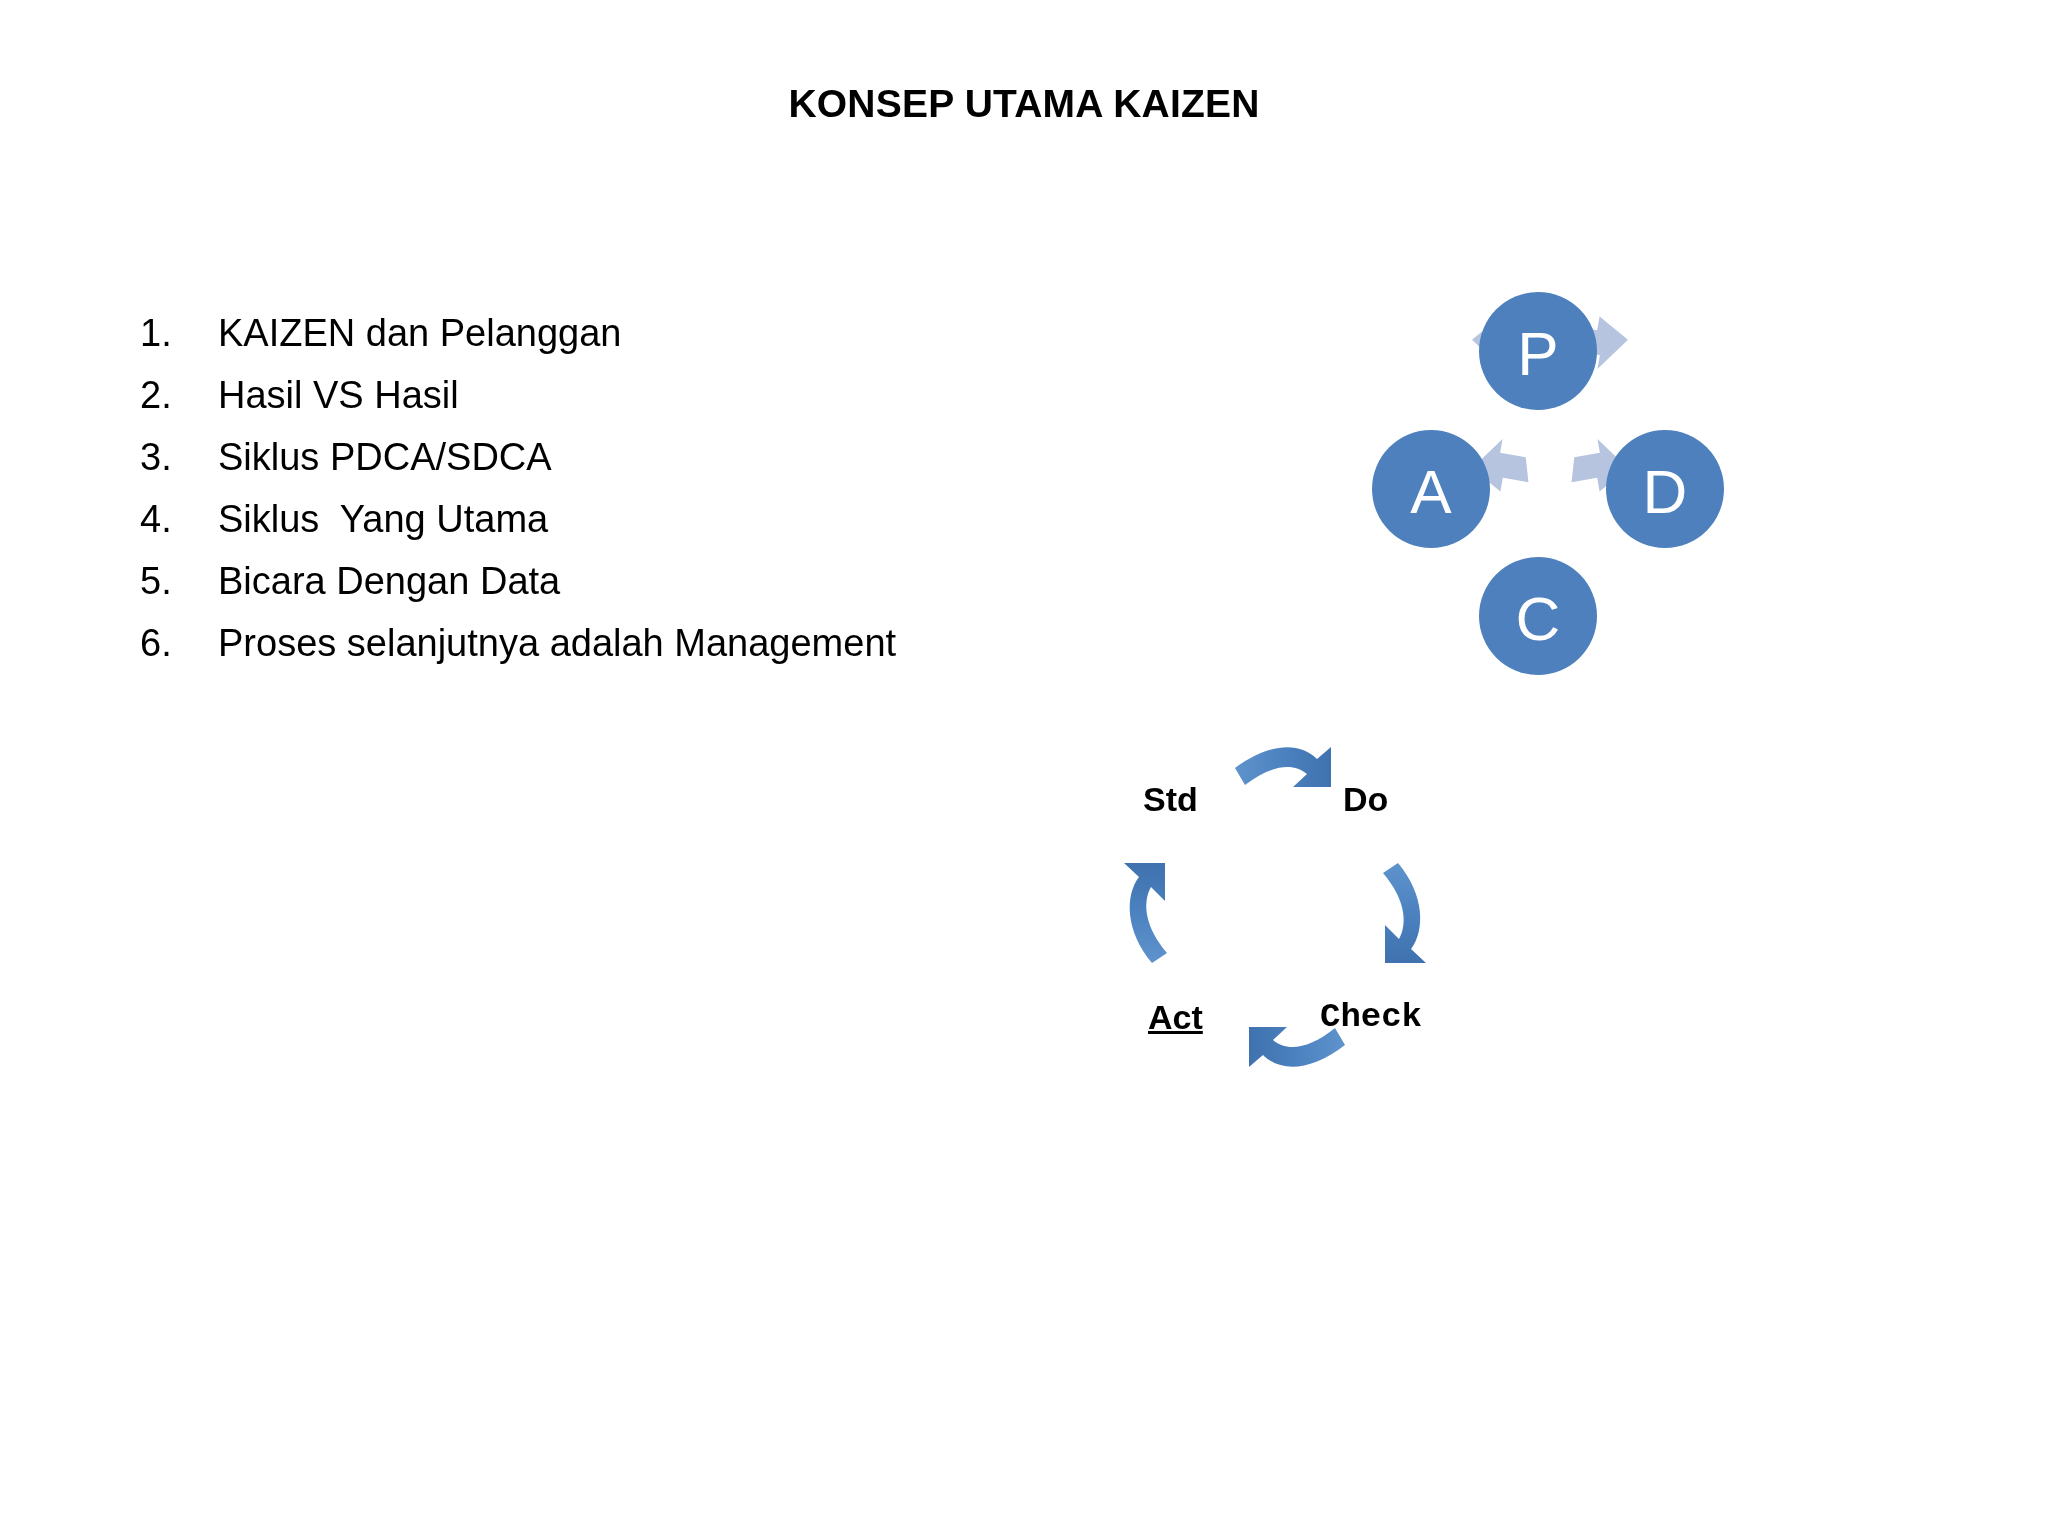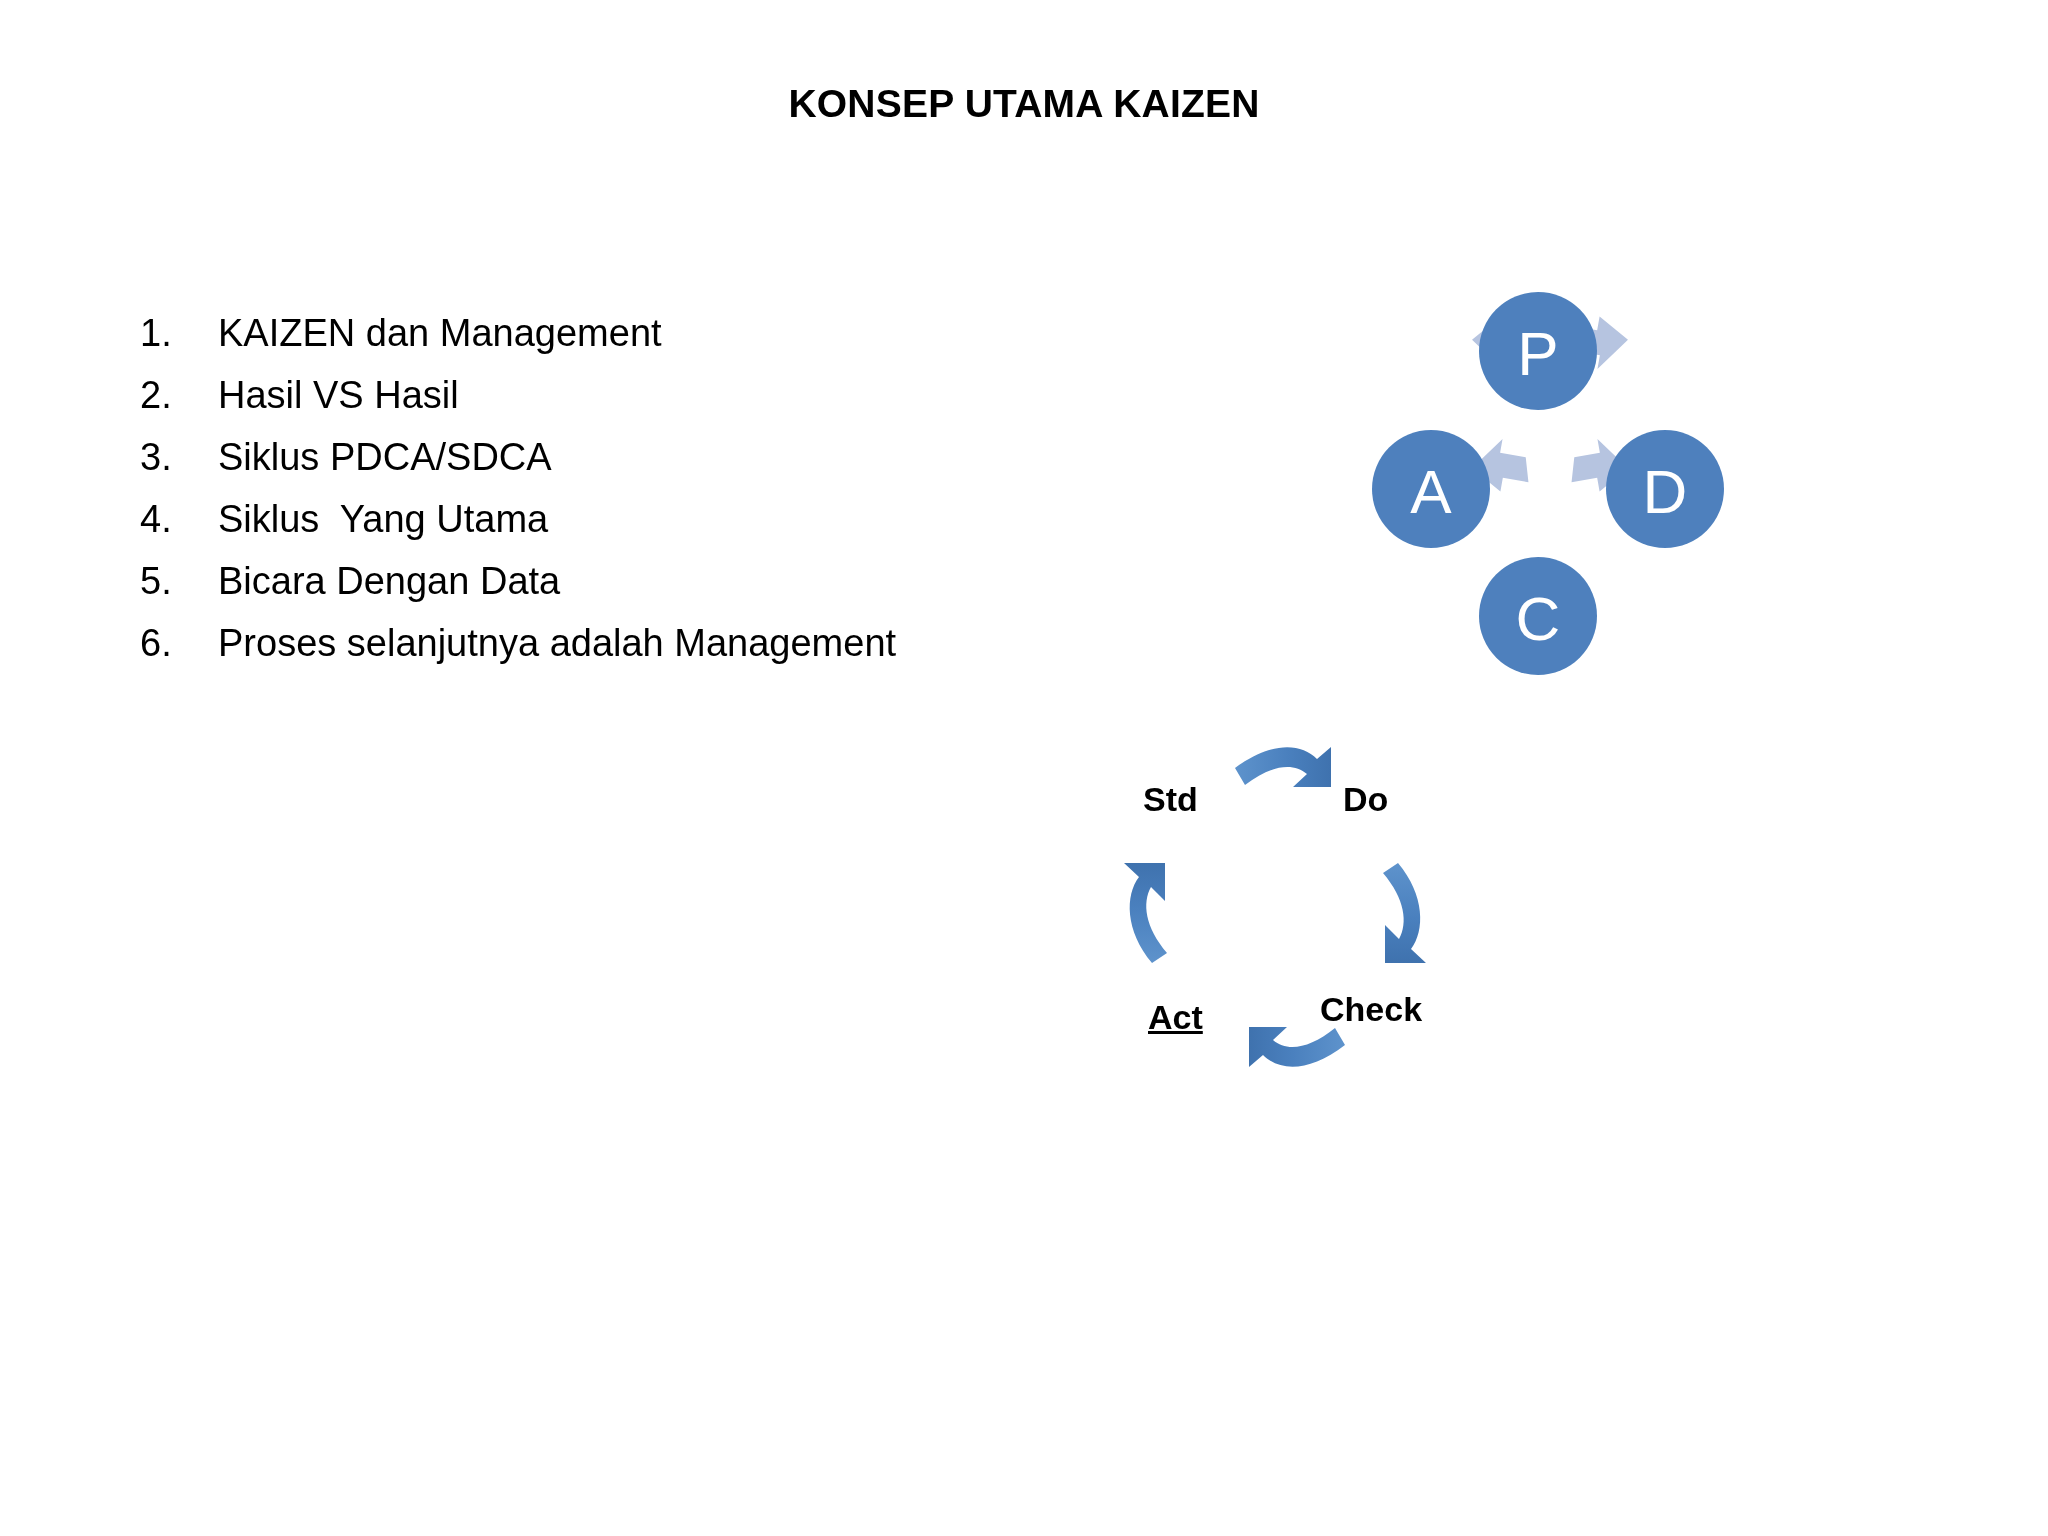--- a/index.html
+++ b/index.html
@@ -103,34 +103,34 @@
     position: absolute;
     font-size: 34px;
     font-weight: bold;
     color: #000000;
     font-family: "Liberation Sans", sans-serif;
     white-space: nowrap;
   }
   #sdca-label-std { left: 48px;  top: 45px; }
   #sdca-label-do  { left: 248px; top: 45px; }
   #sdca-label-act { left: 53px;  top: 263px; text-decoration: underline; }
-  #sdca-label-check { left: 225px; top: 255px; }
+  #sdca-label-check { left: 225px; top: 263px; font-family: Liberation Mono, monospace; }
 </style>
 </head>
 <body>
 
 <div id="slide">
 
   <div id="slide-title">KONSEP UTAMA KAIZEN</div>
 
   <div id="concept-list">
 
     <div class="list-row">
       <span class="list-num">1.</span>
-      <span class="list-text">KAIZEN dan Management</span>
+      <span class="list-text">KAIZEN dan Pelanggan</span>
     </div>
 
     <div class="list-row">
       <span class="list-num">2.</span>
       <span class="list-text">Hasil VS Hasil</span>
     </div>
 
     <div class="list-row">
       <span class="list-num">3.</span>
       <span class="list-text">Siklus PDCA/SDCA</span>

